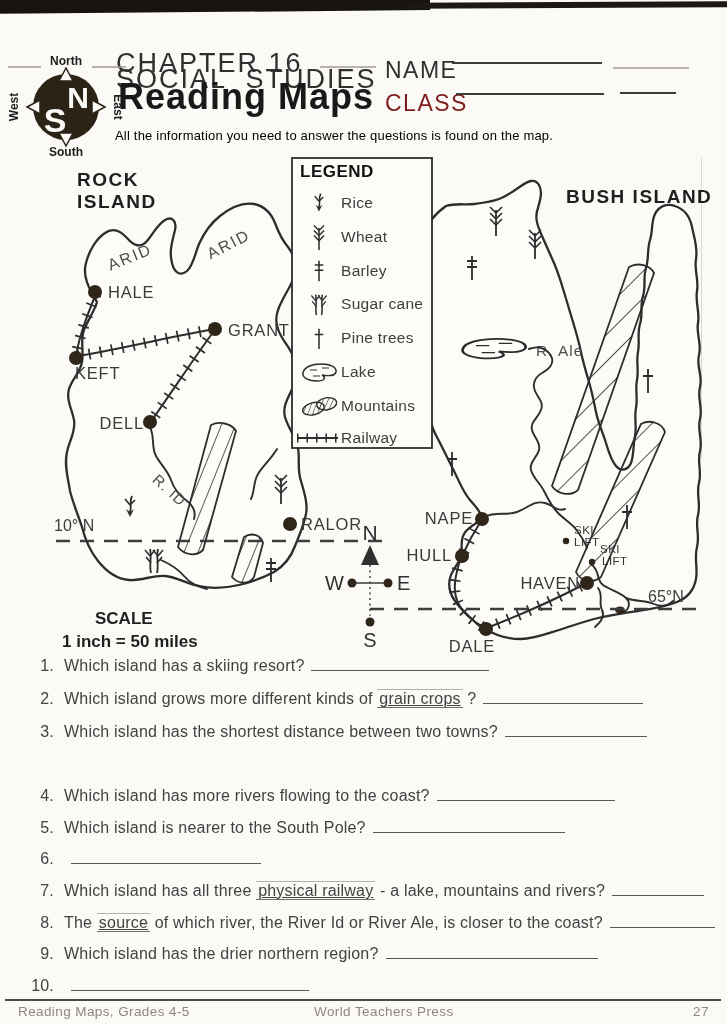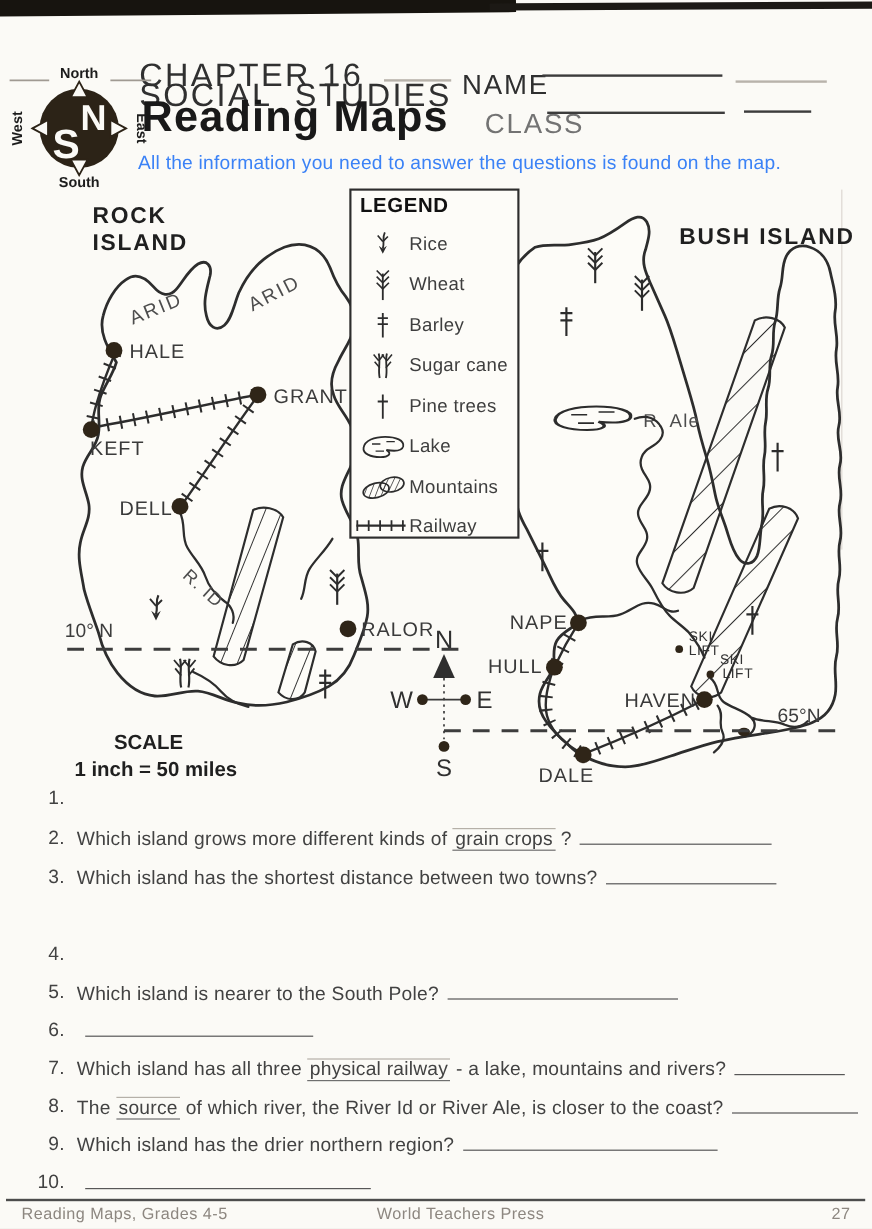--- a/index.html
+++ b/index.html
@@ -10,23 +10,23 @@
   .scanbar1 {position:absolute; left:-6px; top:-3px; width:436px; height:15px; background:#17140f; transform:rotate(-0.5deg);}
   .scanbar2 {position:absolute; left:408px; top:2px; width:330px; height:6px; background:#1c1915; transform:rotate(-0.3deg);}
   .artline {position:absolute; height:2px; background:#b8b3ab;}
   .scanedge-r {position:absolute; left:701px; top:158px; width:1px; height:300px; background:#ddd8d1;}
 
   
   .title1 {position:absolute; left:116px; top:16px; font-size:27px; letter-spacing:2px; word-spacing:10px; color:#303030;margin-top:48px;}
   .title2 {position:absolute; left:116px; top:48px; font-size:27px; letter-spacing:2px; color:#303030;}
   .title3 {position:absolute; left:118px; top:76px; font-size:36px; font-weight:bold; letter-spacing:1px; color:#191919;}
   .namelbl  {position:absolute; left:385px; top:57px; font-size:23px; letter-spacing:1.5px; color:#2f2f2f;}
-  .classlbl {position:absolute; left:404px; top:90px; font-size:23px; letter-spacing:1.5px; color:#737373;}
+  .classlbl {position:absolute; left:385px; top:90px; font-size:23px; letter-spacing:1.5px; color:#7f1d1d;}
   .wline {position:absolute; border-bottom:2px solid #3c3c3c;}
-  .instruction {position:absolute; left:115px; top:128px; font-size:16px; letter-spacing:0.2px; color:#3b82f6;text-align:right;}
+  .instruction {position:absolute; left:115px; top:128px; font-size:13px; letter-spacing:0.2px; color:#000000;text-align:right;}
 
   .logo-svg {position:absolute; left:8px; top:56px;}
   .logo-word {font:bold 12px "Liberation Sans",sans-serif; fill:#1c1c1c;}
   .logo-letter {font:bold 30px "Liberation Sans",sans-serif; fill:#fbfaf6;}
 
   
   .map-svg {position:absolute; left:0; top:150px;}
   .coast {fill:#fdfcf8; stroke:#2d2d2d; stroke-width:2.3; stroke-linejoin:round;}
   .river {fill:none; stroke:#2d2d2d; stroke-width:1.9; stroke-linecap:round;}
   .rail  {fill:none; stroke:#2d2d2d; stroke-width:2;}
@@ -45,21 +45,21 @@
   .legend-title {font:bold 17px "Liberation Sans",sans-serif; fill:#111; letter-spacing:0.5px;}
   .legend-lbl   {font:15.5px "Liberation Sans",sans-serif; fill:#3e3e3e; letter-spacing:0.3px;}
   .compass-lbl  {font:20px "Liberation Sans",sans-serif; fill:#303030;}
   .scale-lbl    {font:bold 17px "Liberation Sans",sans-serif; fill:#1f1f1f;}
 
   
   .q {position:absolute; left:0; width:727px; height:24px; font-size:16px; color:#424242; letter-spacing:0.2px;}
   .qnum {position:absolute; left:20px; width:34px; text-align:right;}
   .qbody {position:absolute; left:64px; right:8px; white-space:nowrap;}
   .blank {display:inline-block; height:13px; border-bottom:1.7px solid #575757; margin-left:7px; vertical-align:baseline;}
-  .uword {border-top:1.5px solid #b5b0a8; border-bottom:1.5px solid #6f6f6f; padding:0 2px;}
+  .uword {border-top:1.5px solid #b5b0a8; border-bottom:1.5px solid #6f6f6f; padding:0 2px;text-decoration:underline;}
 
   
   .footrule {position:absolute; left:5px; top:999px; width:716px; border-top:2px solid #4c4c4c;}
   .foot {position:absolute; top:1004px; font-size:13.5px; color:#8d8780; letter-spacing:0.4px;}
 </style>
 </head>
 <body>
 
 <div class="page">
 
@@ -284,35 +284,37 @@
       <text class="compass-lbl" x="397" y="590">E</text>
       <text class="compass-lbl" x="370" y="647" text-anchor="middle">S</text>
     </g>
 
     <text class="scale-lbl" x="95" y="624">SCALE</text>
     <text class="scale-lbl" x="62" y="647">1 inch = 50 miles</text>
   </svg>
 
   <div class="q" style="top:657px">
     <span class="qnum">1.</span>
+    <span class="qbody"><span>Which island has a skiing resort?</span><span class="blank" style="width:178px"></span></span>
   </div>
 
   <div class="q" style="top:690px">
     <span class="qnum">2.</span>
     <span class="qbody"><span>Which island grows more different kinds of</span> <span class="uword">grain crops</span> <span>?</span><span class="blank" style="width:160px"></span></span>
   </div>
 
   <div class="q" style="top:723px">
     <span class="qnum">3.</span>
     <span class="qbody"><span>Which island has the shortest distance between two towns?</span><span class="blank" style="width:142px"></span></span>
   </div>
 
 
   <div class="q" style="top:787px">
     <span class="qnum">4.</span>
+    <span class="qbody"><span>Which island has more rivers flowing to the coast?</span><span class="blank" style="width:178px"></span></span>
   </div>
 
   <div class="q" style="top:819px">
     <span class="qnum">5.</span>
     <span class="qbody"><span>Which island is nearer to the South Pole?</span><span class="blank" style="width:192px"></span></span>
   </div>
 
   <div class="q" style="top:850px">
     <span class="qnum">6.</span>
     <span class="qbody"><span class="blank" style="width:190px"></span></span>

